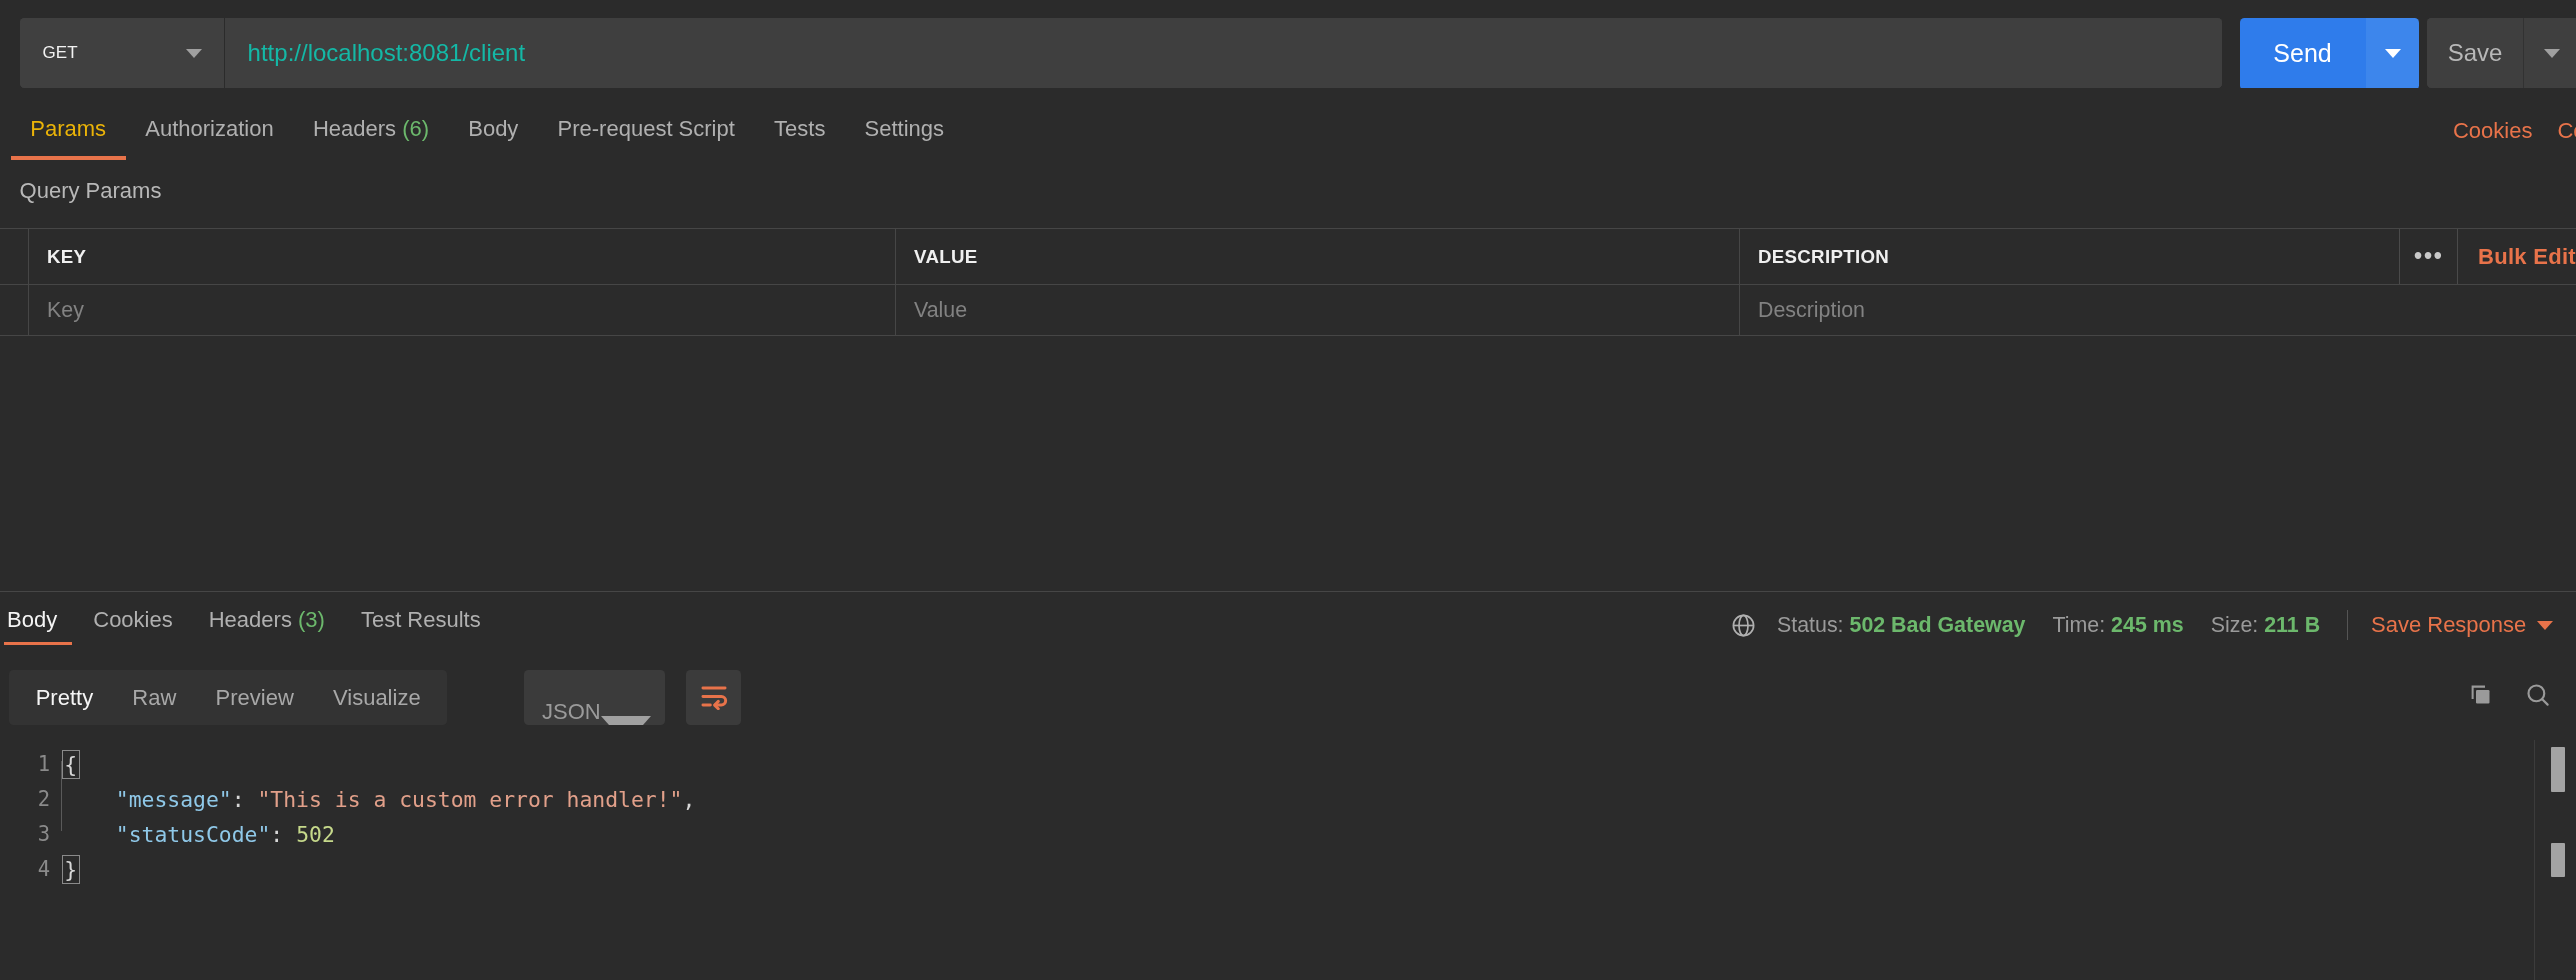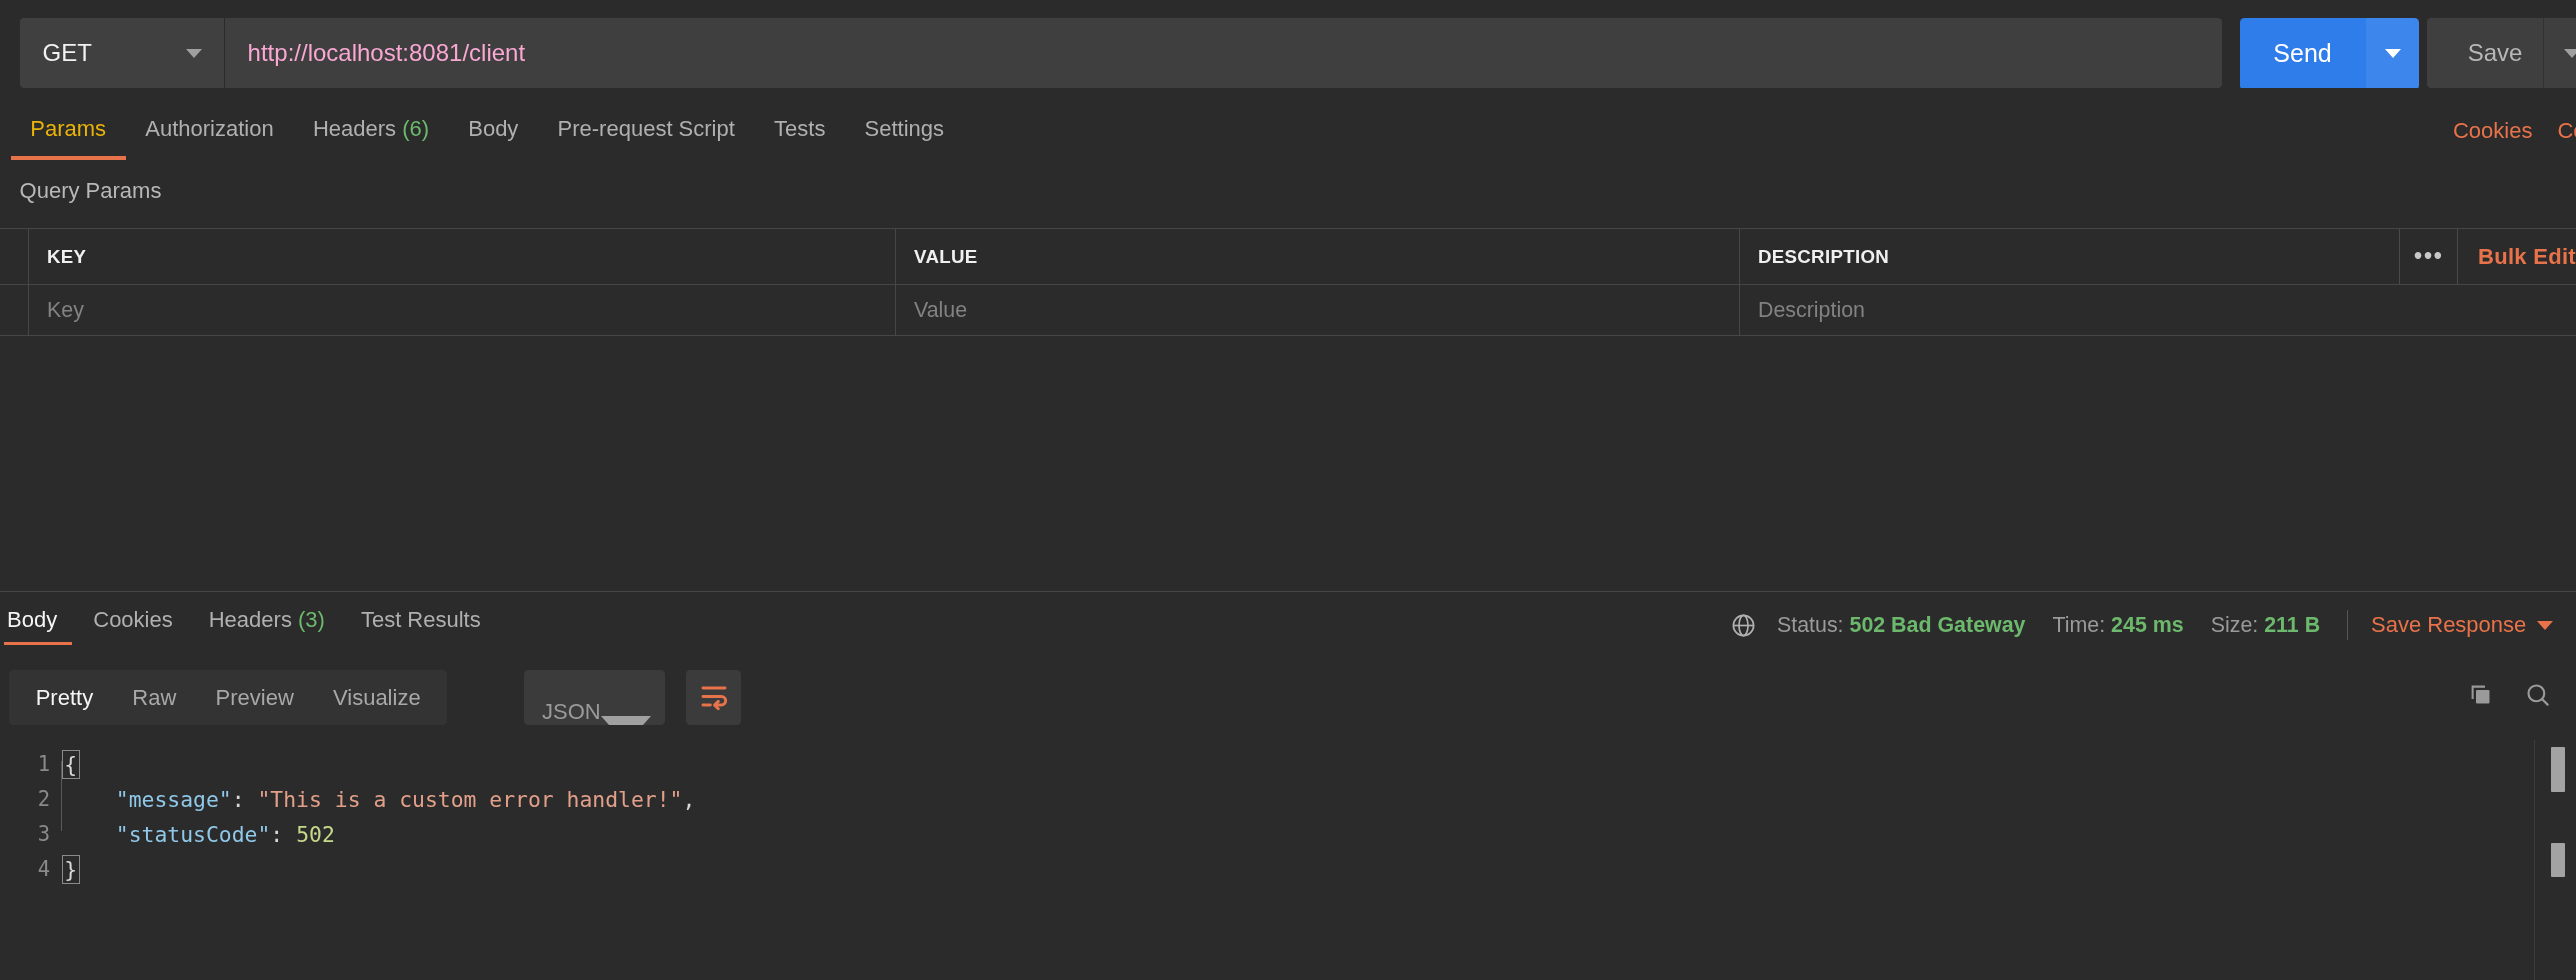--- a/index.html
+++ b/index.html
@@ -44,39 +44,39 @@
     height: 70px;
     background: #404040;
     display: flex;
     align-items: center;
     padding: 0 21.4px 0 23px;
     box-sizing: border-box;
     border-right: 0.9px solid #2b2b2b;
     cursor: pointer;
   }
   .method-label {
-    font-size: 24px;
+    font-size: 17px;
     color: #f2f2f2;
     flex: 1;
   }
   .caret {
     width: 0; height: 0;
     border-left: 8px solid transparent;
     border-right: 8px solid transparent;
     border-top: 9px solid #a0a0a0;
   }
   .url-input {
     flex: 1;
     height: 70px;
     background: #3f3f3f;
     display: flex;
     align-items: center;
     padding-left: 23px;
     font-size: 24px;
-    color: #f9a8d4;
+    color: #14b8a6;
     cursor: text;
   }
   .send-group {
     position: absolute;
     left: 2240px; top: 18px;
     height: 72px;
     display: flex;
     border-radius: 4.5px;
     overflow: hidden;
   }
@@ -108,21 +108,20 @@
     background: #3f3f3f;
   }
   .save-btn {
     background: #3f3f3f;
     width: 96px;
     height: 70px;
     display: flex; align-items: center; justify-content: center;
     font-size: 24px;
     color: #b8b8b8;
     cursor: pointer;
-    padding-left: 20px;
   }
   .save-caret {
     background: #3f3f3f;
     width: 55px;
     height: 70px;
     display: flex; align-items: center; justify-content: center;
     border-left: 0.9px solid #323232;
     cursor: pointer;
   }
 

